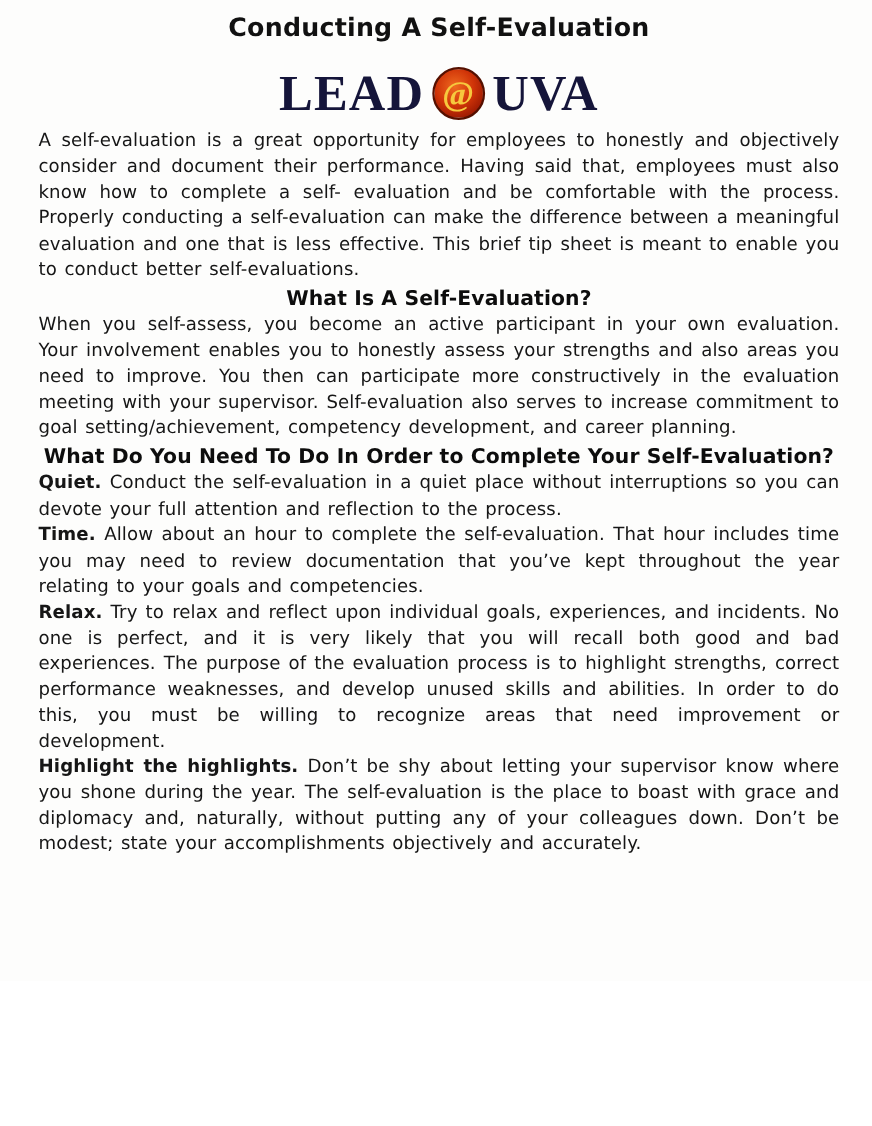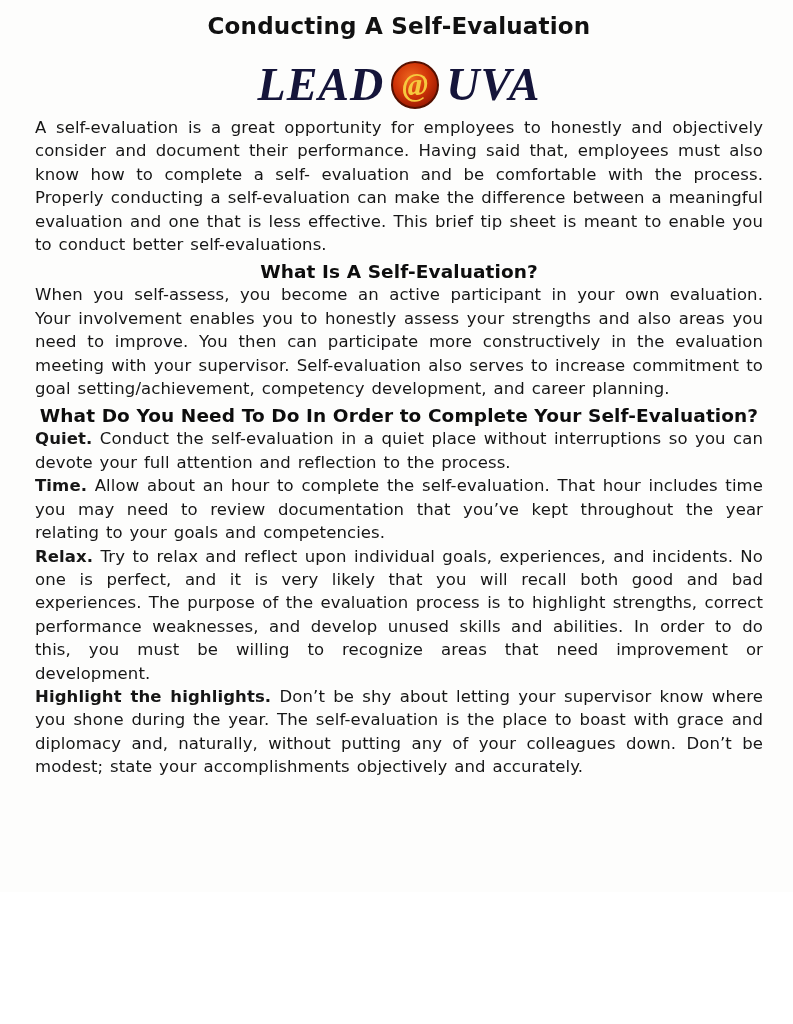--- a/index.html
+++ b/index.html
@@ -25,21 +25,20 @@
     font-weight: 700;
     letter-spacing: 0.2px;
     color: #111;
   }
   .logo-row {
     margin-top: 16px;
     text-align: center;
     height: 58px;
     line-height: 58px;
     white-space: nowrap;
-    font-style: italic;
   }
   .logo-word {
     font-family: "Liberation Serif", serif;
     font-weight: 700;
     font-size: 46px;
     color: #15153a;
     letter-spacing: 1px;
     vertical-align: middle;
   }
   .at-badge {

